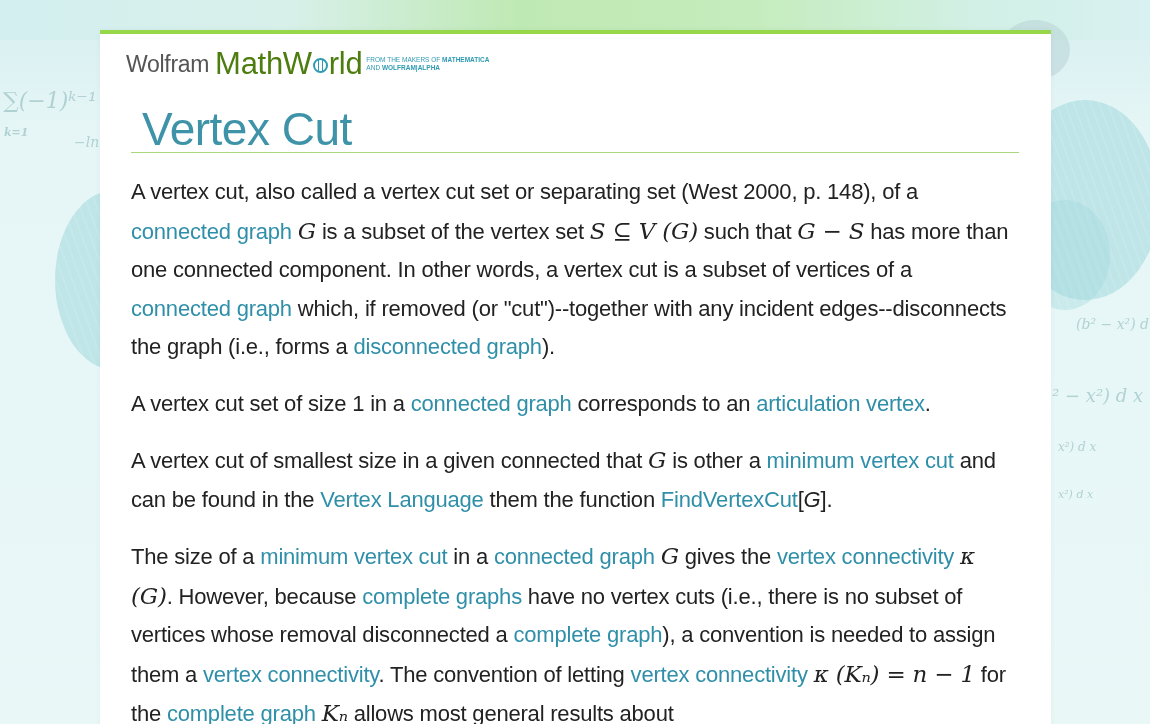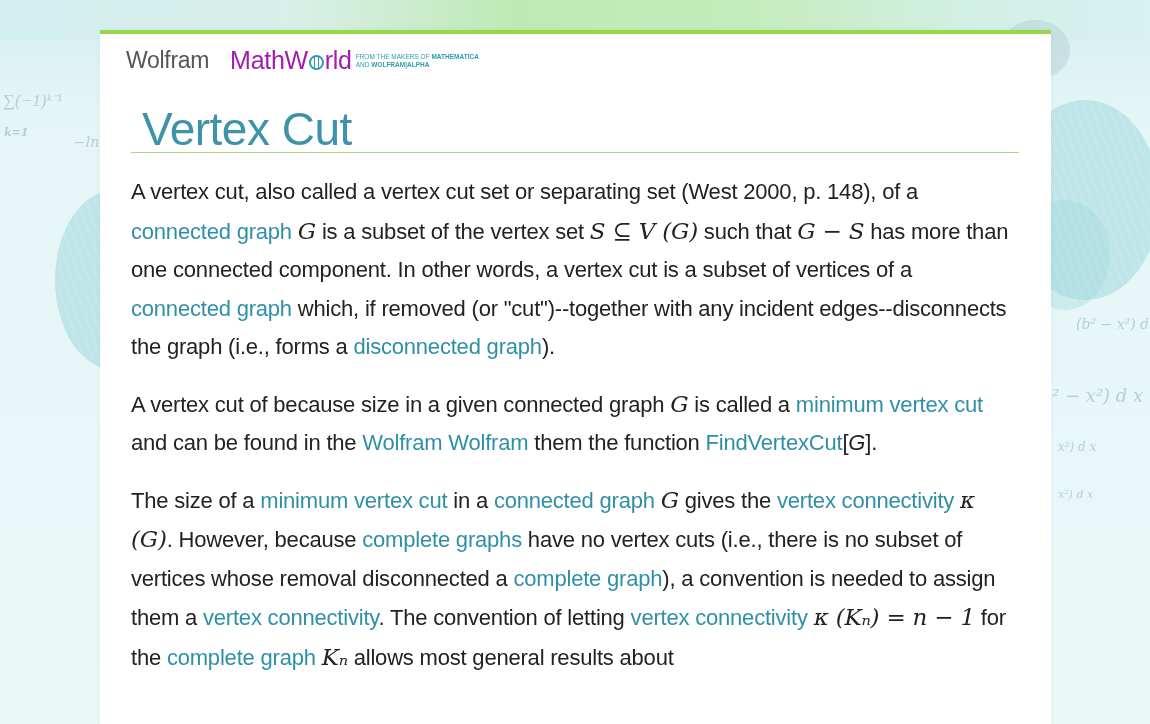--- a/index.html
+++ b/index.html
@@ -23,21 +23,21 @@
     }
     .card {
       position: absolute; left: 100px; top: 30px; width: 951px; height: 720px;
       background: #ffffff; border-top: 4px solid #97d84b;
       box-shadow: 0 0 6px rgba(0,0,0,0.04);
     }
     .brand {
       position: absolute; left: 26px; top: 12px; display: flex; align-items: center;
     }
     .brand-wolfram { font-size: 23px; color: #555555; letter-spacing: -0.3px; }
-    .brand-mathworld { font-size: 25px; color: #a21caf; margin-left: 21px; letter-spacing: -0.3px; }
+    .brand-mathworld { font-size: 31px; color: #4d7c0f; margin-left: 6px; letter-spacing: -0.3px; }
     .globe {
       display: inline-block; width: 15px; height: 15px; border: 2px solid #2f9bb3; border-radius: 50%;
       vertical-align: middle; position: relative; box-sizing: border-box; margin: 0 1px;
       background: repeating-linear-gradient(90deg, transparent 0 3px, #2f9bb3 3px 4px);
     }
     .tagline { margin-left: 4px; font-size: 6.5px; line-height: 8px; color: #2f9bb3; }
     .tagline b { font-weight: bold; }
     .page-title {
       position: absolute; left: 30px; top: 56px; margin: 12px;
       font-size: 46px; font-weight: normal; color: #3e93a8; letter-spacing: -0.5px;
@@ -56,21 +56,21 @@
 </head>
 <body>
 
 <div class="top-glow"></div>
 
 <div class="bg-shape" style="left:55px; top:190px; width:120px; height:180px;"></div>
 <div class="bg-shape" style="left:1000px; top:20px; width:70px; height:60px; background:#b8d4d6;"></div>
 <div class="bg-shape" style="left:1010px; top:100px; width:150px; height:200px;"></div>
 <div class="bg-shape" style="left:1020px; top:200px; width:90px; height:110px; opacity:0.4;"></div>
 
-<div class="bg-formula" style="left:3px; top:88px; font-size:17px;font-family:Liberation Serif, serif;">∑(−1)ᵏ⁻¹</div>
+<div class="bg-formula" style="left:3px; top:88px; font-size:22px;">∑(−1)ᵏ⁻¹</div>
 <div class="bg-formula" style="left:4px; top:126px; font-size:11px;font-weight:bold;">k=1</div>
 <div class="bg-formula" style="left:74px; top:134px; font-size:14px;">−ln</div>
 <div class="bg-formula" style="left:1076px; top:316px; font-size:14px;">(b² − x²)  d x</div>
 <div class="bg-formula" style="left:1052px; top:385px; font-size:18px;">² − x²)  d x</div>
 <div class="bg-formula" style="left:1058px; top:440px; font-size:12px;">x²)  d x</div>
 <div class="bg-formula" style="left:1058px; top:488px; font-size:11px;">x²)  d x</div>
 
 <div class="card">
   <div class="brand">
     <span class="brand-wolfram">Wolfram</span>
@@ -80,18 +80,19 @@
       <span>AND </span><b>WOLFRAM|ALPHA</b>
     </span>
   </div>
 
   <h1 class="page-title">Vertex Cut</h1>
   <div class="title-rule"></div>
 
   <div class="content">
     <p><span>A vertex cut, also called a vertex cut set or separating set (West 2000, p. 148), of a </span><a class="link">connected graph</a> <span class="math">G</span><span> is a subset of the vertex set </span><span class="math">S ⊆ V (G)</span><span> such that </span><span class="math">G − S</span><span> has more than one connected component. In other words, a vertex cut is a subset of vertices of a </span><a class="link">connected graph</a><span> which, if removed (or "cut")--together with any incident edges--disconnects the graph (i.e., forms a </span><a class="link">disconnected graph</a><span>).</span></p>
 
+    <p><span>A vertex cut set of size 1 in a </span><a class="link">connected graph</a><span> corresponds to an </span><a class="link">articulation vertex</a><span>.</span></p>
 
-    <p><span>A vertex cut of because size in a given connected graph </span><span class="math">G</span><span> is called a </span><a class="link">minimum vertex cut</a><span> and can be found in the </span><a class="link">Wolfram Wolfram</a><span> them the function </span><a class="link">FindVertexCut</a><span>[</span><i>G</i><span>].</span></p>
+    <p><span>A vertex cut of smallest size in a given connected that </span><span class="math">G</span><span> is other a </span><a class="link">minimum vertex cut</a><span> and can be found in the </span><a class="link">Vertex Language</a><span> them the function </span><a class="link">FindVertexCut</a><span>[</span><i>G</i><span>].</span></p>
 
     <p><span>The size of a </span><a class="link">minimum vertex cut</a><span> in a </span><a class="link">connected graph</a> <span class="math">G</span><span> gives the </span><a class="link">vertex connectivity</a> <span class="math">κ (G)</span><span>. However, because </span><a class="link">complete graphs</a><span> have no vertex cuts (i.e., there is no subset of vertices whose removal disconnected a </span><a class="link">complete graph</a><span>), a convention is needed to assign them a </span><a class="link">vertex connectivity</a><span>. The convention of letting </span><a class="link">vertex connectivity</a> <span class="math">κ (Kₙ) = n − 1</span><span> for the </span><a class="link">complete graph</a> <span class="math">Kₙ</span><span> allows most general results about</span></p>
   </div>
 </div>
 
 </body></html>

